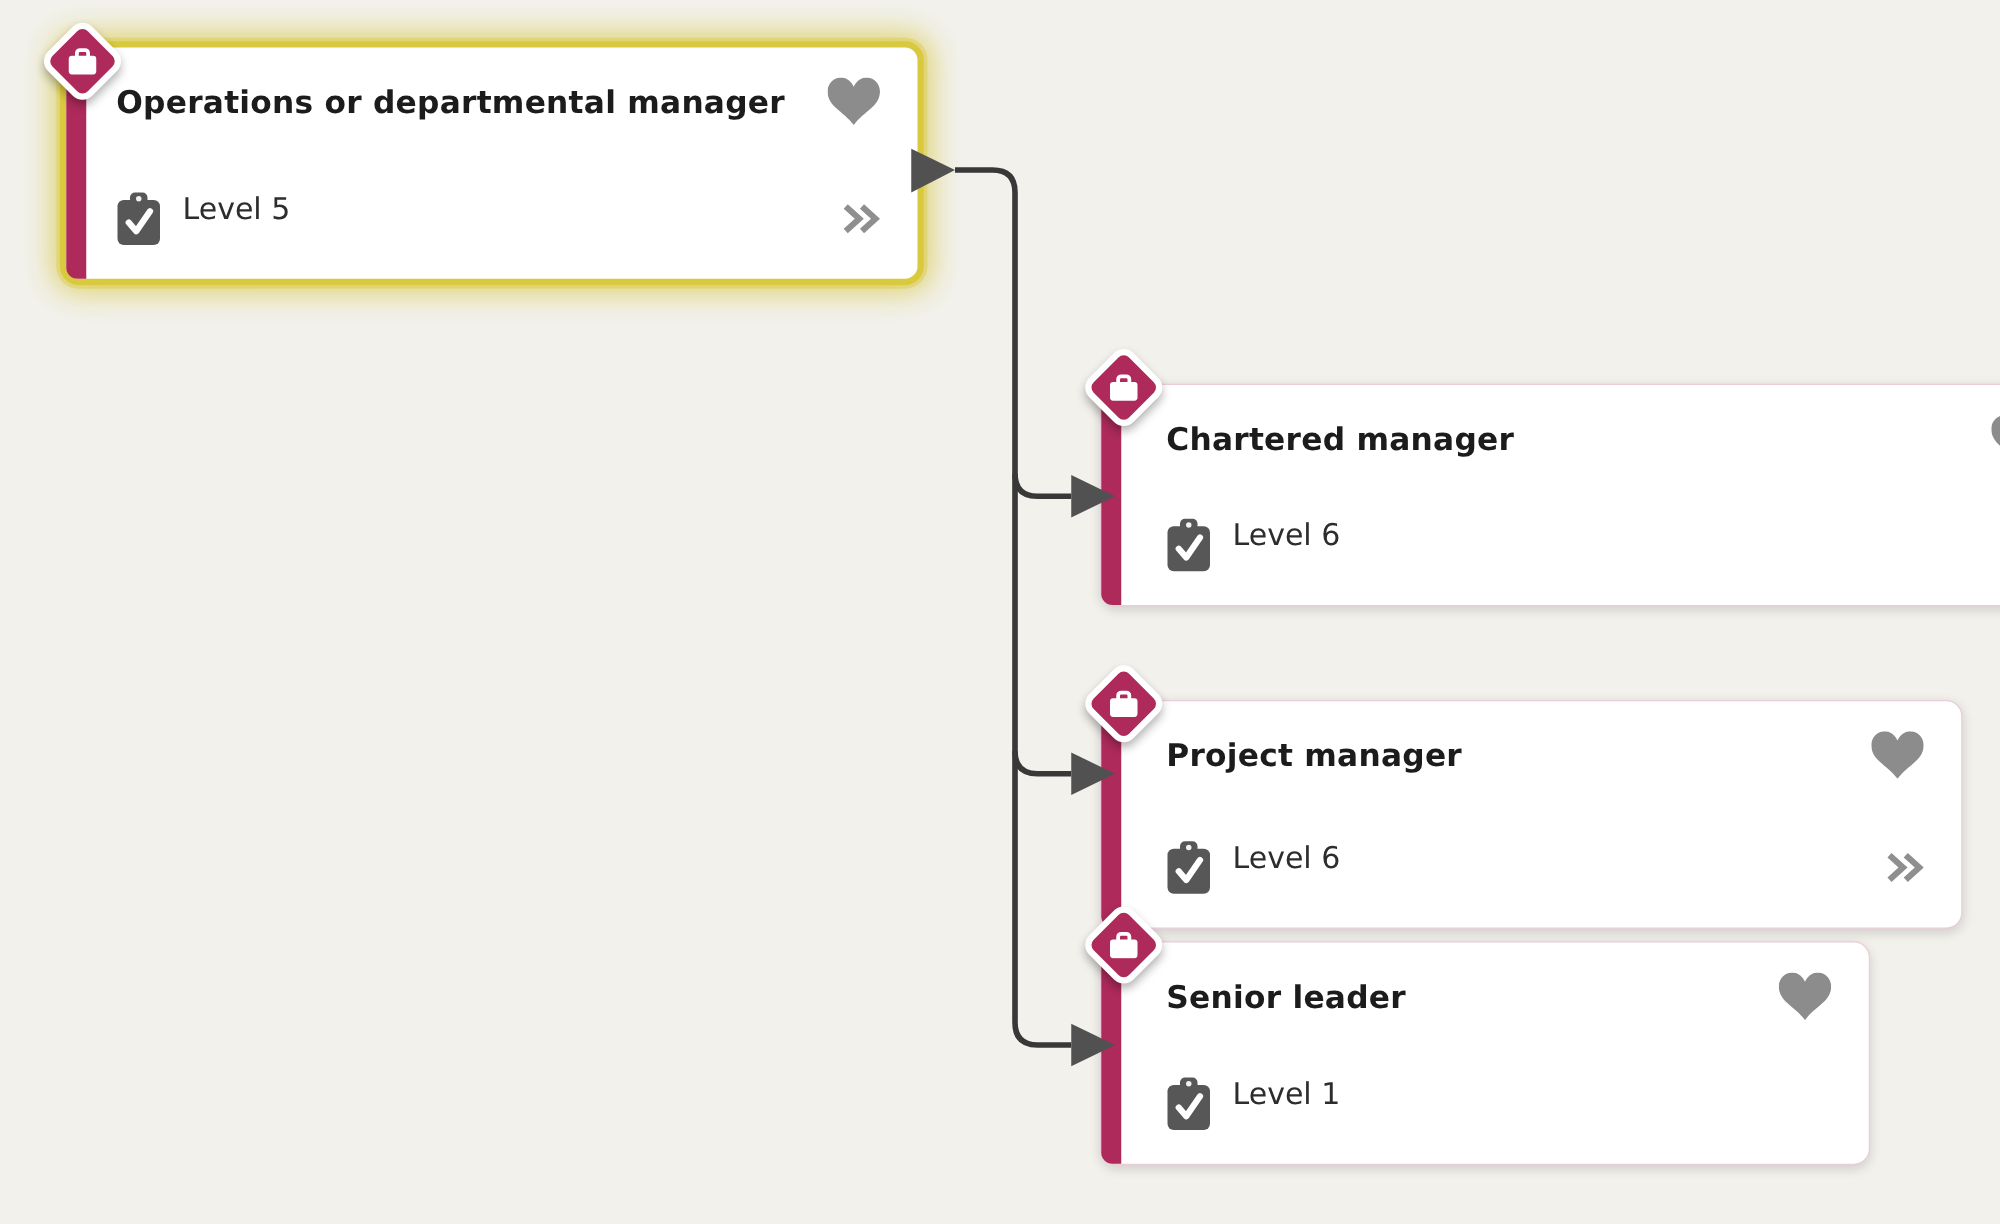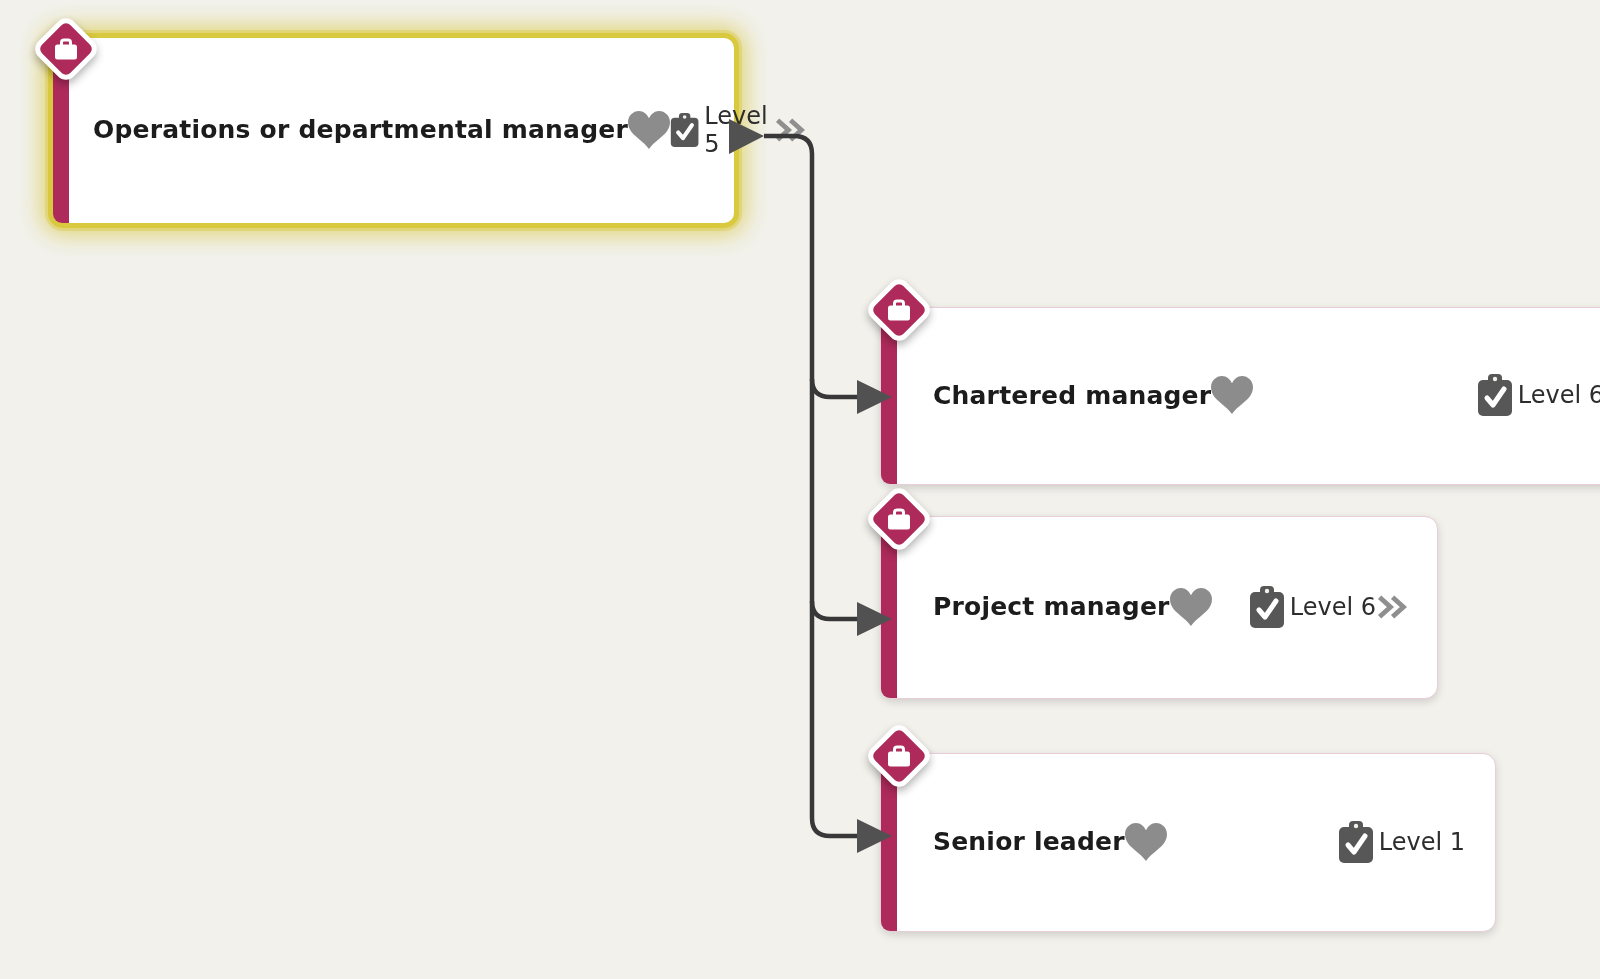--- a/index.html
+++ b/index.html
@@ -20,30 +20,30 @@
   .card.selected{
     border:5px solid #d9c93f;border-radius:15px;
     box-shadow:0 0 0 3px rgba(217,201,63,.38),0 0 22px 7px rgba(213,197,58,.65);
   }
   .bar{
     position:absolute;left:0;top:0;bottom:0;width:16px;
     background:#ad2a5a;border-radius:9px 0 0 9px;
   }
   .content{
     position:absolute;top:0;right:0;bottom:0;left:16px;
-    display:flex;justify-content:space-between;
+    display:flex;flex-direction:column;justify-content:space-between;
     padding:24px 30px 26px 36px;box-sizing:border-box;
   }
   .card.selected .content{padding:24px 30px 26px 24px;}
   .row{display:flex;align-items:center;justify-content:space-between;}
   .title{
     font-weight:bold;font-size:25px;color:#1c1c1c;
     white-space:nowrap;letter-spacing:.2px;
   }
-  .level-group{display:flex;align-items:center;gap:5px;}
+  .level-group{display:flex;align-items:flex-start;gap:17px;}
   .level-text{font-size:24px;color:#2d2d2d;}
   .icon-btn{display:flex;align-items:center;justify-content:center;
     background:none;border:none;padding:0;cursor:pointer;}
 
   
   .badge{
     position:absolute;width:40px;height:40px;
     background:#ad2a5a;border:5px solid #ffffff;border-radius:11px;
     transform:rotate(45deg);
     box-shadow:3px 3px 8px rgba(0,0,0,.3);
@@ -136,21 +136,21 @@
       <button class="icon-btn">
         <svg width="31" height="26" viewBox="0 0 28 24">
           <path d="M3 3 L13 12 L3 21" stroke="#8f8f8f" stroke-width="4.5" fill="none"></path>
           <path d="M15 3 L25 12 L15 21" stroke="#8f8f8f" stroke-width="4.5" fill="none"></path>
         </svg>
       </button>
     </div>
   </div>
 </div>
 
-<div class="card" style="left:880px;top:516px;width:558px;height:183px;">
+<div class="card" style="left:880px;top:560px;width:690px;height:183px;">
   <div class="badge" style="left:-7px;top:-23px;">
     <svg width="24" height="22" viewBox="0 0 24 22">
       <rect x="7.5" y="2" width="9" height="8" rx="2.5" fill="none" stroke="#ffffff" stroke-width="3"></rect>
       <rect x="1" y="6.5" width="22" height="15" rx="2.5" fill="#ffffff"></rect>
     </svg>
   </div>
   <div class="bar"></div>
   <div class="content">
     <div class="row">
       <span class="title">Project manager</span>

